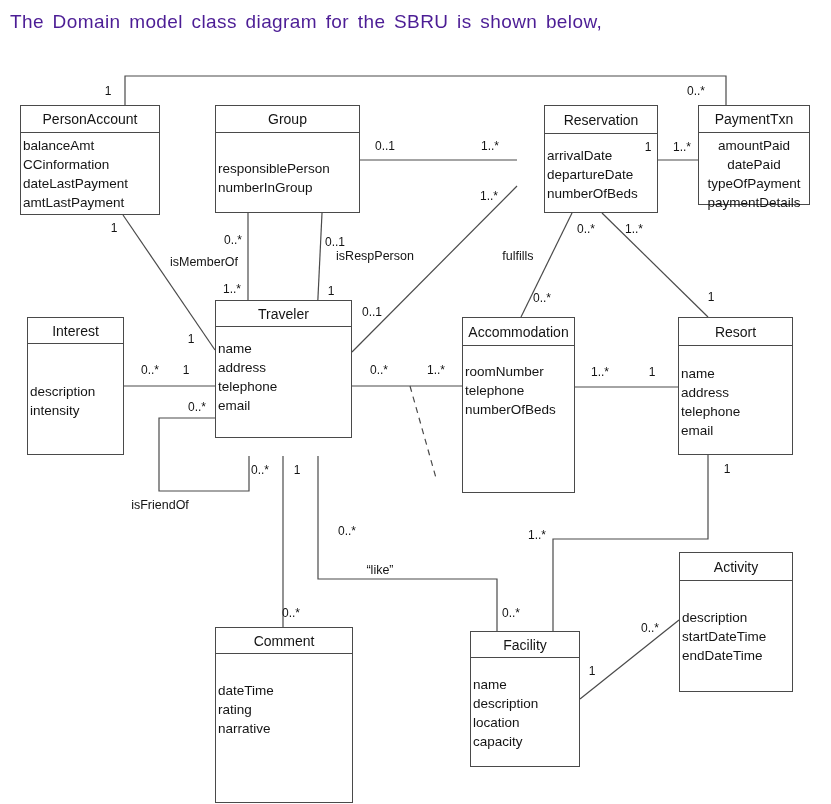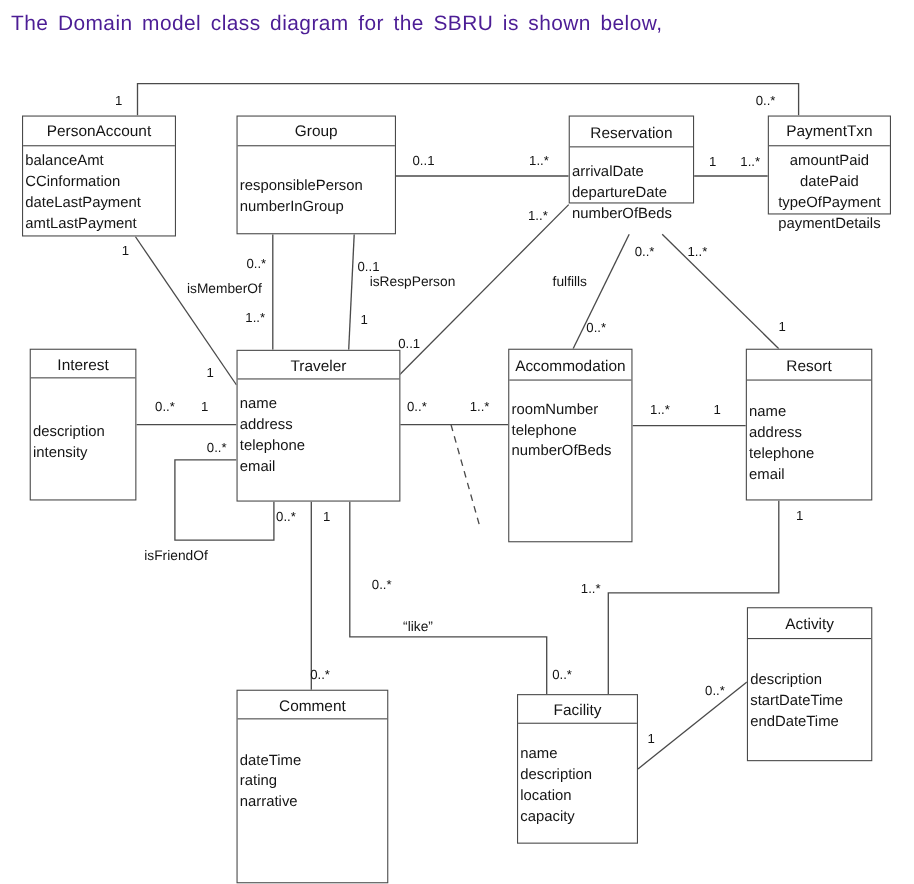--- a/index.html
+++ b/index.html
@@ -54,48 +54,48 @@
   </div>
 
   <div class="uml-class" style="left:215px;top:105px;width:145px;height:108px">
     <div class="cls-title" style="height:27px">Group</div>
     <div class="cls-attrs" style="padding-top:26px">
       <div>responsiblePerson</div>
       <div>numberInGroup</div>
     </div>
   </div>
 
-  <div class="uml-class" style="left:517px;top:105px;width:114px;height:80px">
+  <div class="uml-class" style="left:544px;top:105px;width:114px;height:108px">
     <div class="cls-title" style="height:28px">Reservation</div>
     <div class="cls-attrs" style="padding-top:12px">
       <div>arrivalDate</div>
       <div>departureDate</div>
       <div>numberOfBeds</div>
     </div>
   </div>
 
-  <div class="uml-class" style="left:698px;top:105px;width:112px;height:90px">
+  <div class="uml-class" style="left:698px;top:105px;width:112px;height:100px">
     <div class="cls-title" style="height:27px">PaymentTxn</div>
     <div class="cls-attrs centered" style="padding-top:3px">
       <div>amountPaid</div>
       <div>datePaid</div>
       <div>typeOfPayment</div>
       <div>paymentDetails</div>
     </div>
   </div>
 
   <div class="uml-class" style="left:27px;top:317px;width:97px;height:138px">
     <div class="cls-title" style="height:26px">Interest</div>
     <div class="cls-attrs" style="padding-top:38px">
       <div>description</div>
       <div>intensity</div>
     </div>
   </div>
 
-  <div class="uml-class" style="left:215px;top:318px;width:149px;height:138px">
+  <div class="uml-class" style="left:215px;top:300px;width:137px;height:138px">
     <div class="cls-title" style="height:26px">Traveler</div>
     <div class="cls-attrs" style="padding-top:12px">
       <div>name</div>
       <div>address</div>
       <div>telephone</div>
       <div>email</div>
     </div>
   </div>
 
   <div class="uml-class" style="left:462px;top:317px;width:113px;height:176px">

